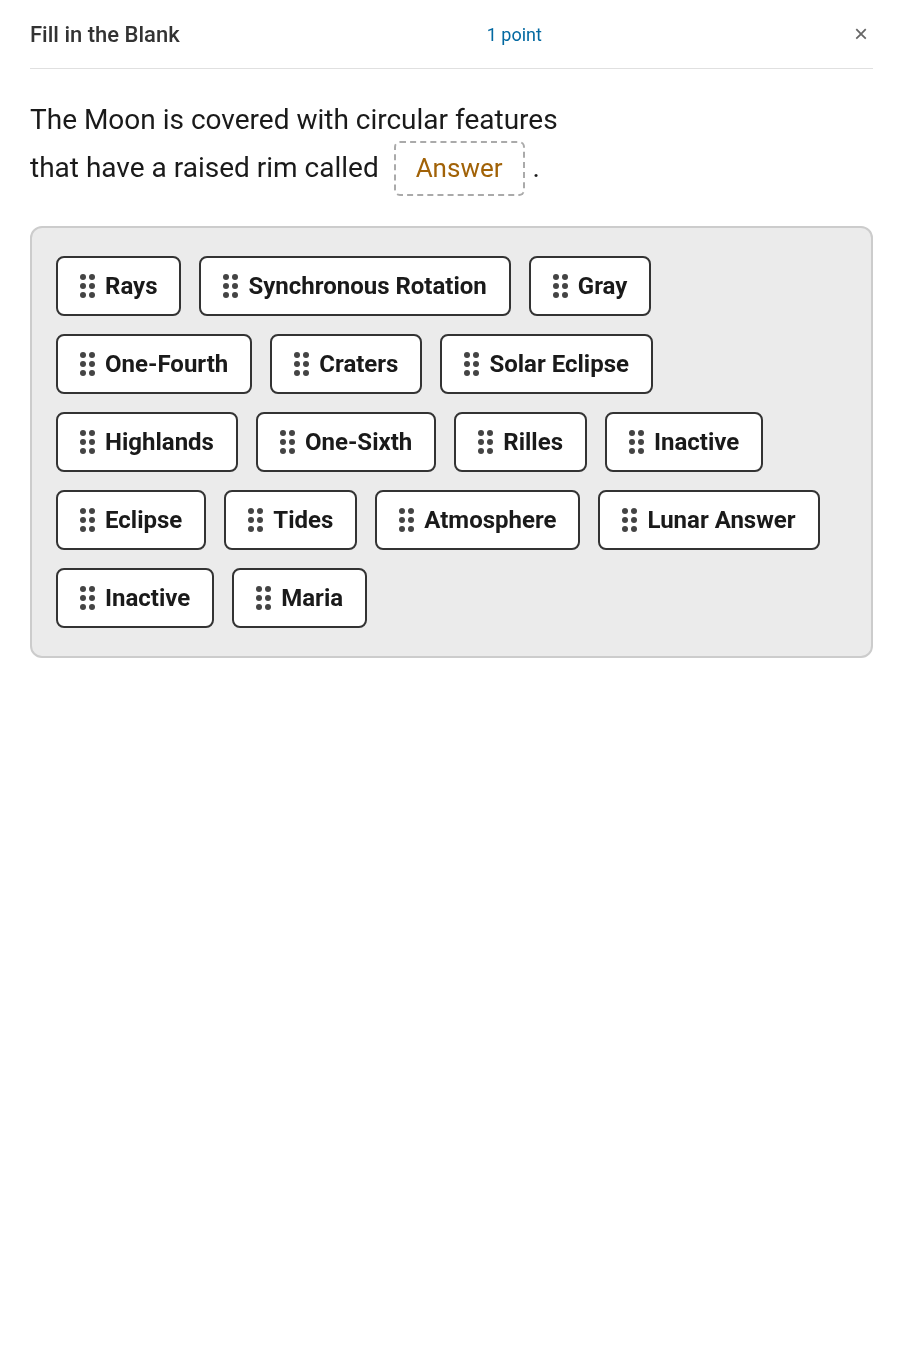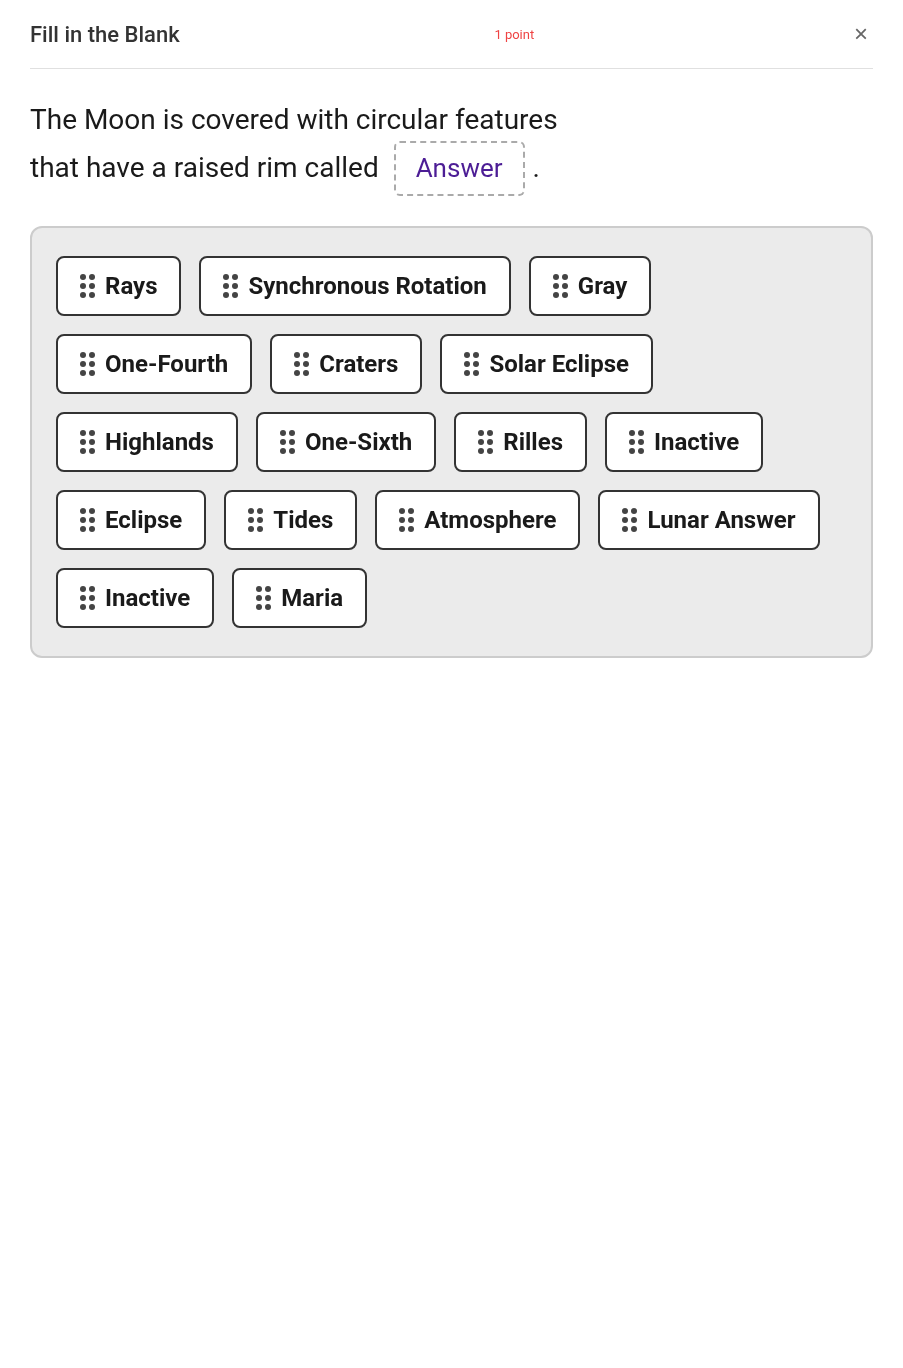--- a/index.html
+++ b/index.html
@@ -33,22 +33,22 @@
     }
 
     .header-title {
       font-size: 22px;
       color: #333;
       font-weight: 500;
       text-align: center;
     }
 
     .header-points {
-      font-size: 13px;
-      color: #ef4444;
+      font-size: 18px;
+      color: #0369a1;
     }
 
     .close-btn {
       font-size: 24px;
       color: #666;
       cursor: pointer;
       background: none;
       border: none;
       padding: 0 5px;
     }
@@ -59,21 +59,21 @@
       line-height: 1.5;
       margin-bottom: 30px;
     }
 
     .inline-answer {
       display: inline-block;
       border: 2px dashed #aaa;
       border-radius: 6px;
       padding: 6px 20px;
       font-size: 26px;
-      color: #4c1d95;
+      color: #a16207;
       margin: 0 8px;
       min-width: 130px;
       text-align: center;
     }
 
     .answer-bank {
       background: #ebebeb;
       border-radius: 12px;
       border: 2px solid #ccc;
       padding: 28px 24px;

